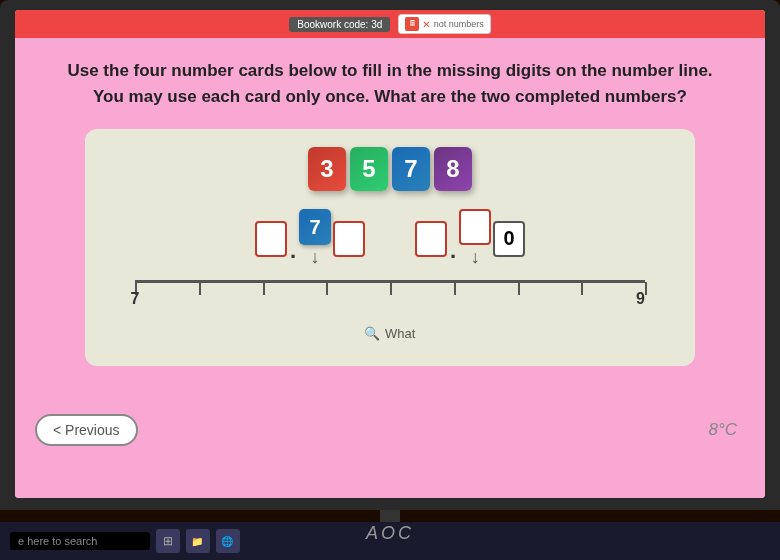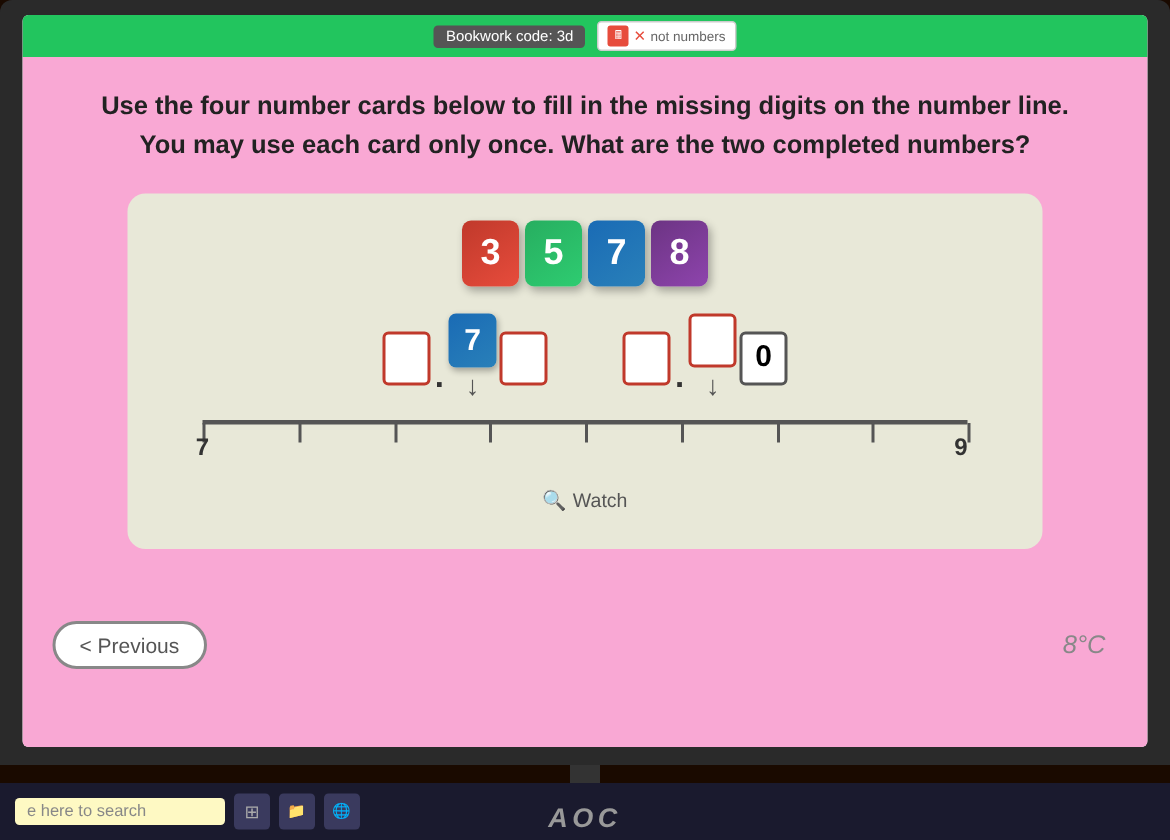--- a/index.html
+++ b/index.html
@@ -29,21 +29,21 @@
       background: #f0f0f0;
       border-radius: 4px;
       overflow: hidden;
     }
 
     
     .top-bar {
       position: absolute;
       top: 0; left: 0; right: 0;
       height: 28px;
-      background: #22c55e;
+      background: #ef4444;
       display: flex;
       align-items: center;
       justify-content: center;
       gap: 8px;
     }
 
     .bookwork-badge {
       background: #555;
       color: white;
       font-size: 10px;
@@ -297,47 +297,47 @@
       bottom: 0; left: 0; right: 0;
       height: 38px;
       background: #1a1a2e;
       display: flex;
       align-items: center;
       padding: 0 10px;
       gap: 6px;
     }
 
     .taskbar-search {
-      background: #fef9c3;
+      background: #000000;
       border-radius: 3px;
       padding: 3px 8px;
       color: #888;
       font-size: 11px;
       flex: 1;
       max-width: 140px;
     }
 
     .taskbar-icon {
       width: 24px;
       height: 24px;
       background: #3a3a5e;
       border-radius: 3px;
       display: flex;
       align-items: center;
       justify-content: center;
     }
 
     .aoc-logo {
       position: absolute;
-      bottom: 4px;
+      bottom: 16px;
       left: 50%;
       transform: translateX(-50%);
       color: #888;
       font-size: 16px;
-      font-weight: bold;
+      font-weight: normal;
       letter-spacing: 2px;
       font-style: italic;
     }
 
     .stand-neck {
       position: absolute;
       bottom: 30px;
       left: 50%;
       transform: translateX(-50%);
       width: 20px;
@@ -482,21 +482,21 @@
           <div class="tick" style="left: 87.5%;"></div>
           <div class="tick" style="left: 100%;"></div>
         </div>
         <span class="tick-label" style="left: 10px;">7</span>
         <span class="tick-label" style="right: 10px; left: auto; transform: none;">9</span>
       </div>
 
       <div class="bottom-controls">
         <div class="zoom-btn">
           <span class="zoom-icon">🔍</span>
-          <span>Watch</span>
+          <span>What</span>
         </div>
       </div>
 
     </div>
 
   </div>
 
   <div class="footer-row">
     <button class="prev-btn">
       <span>&lt; Previous</span>

